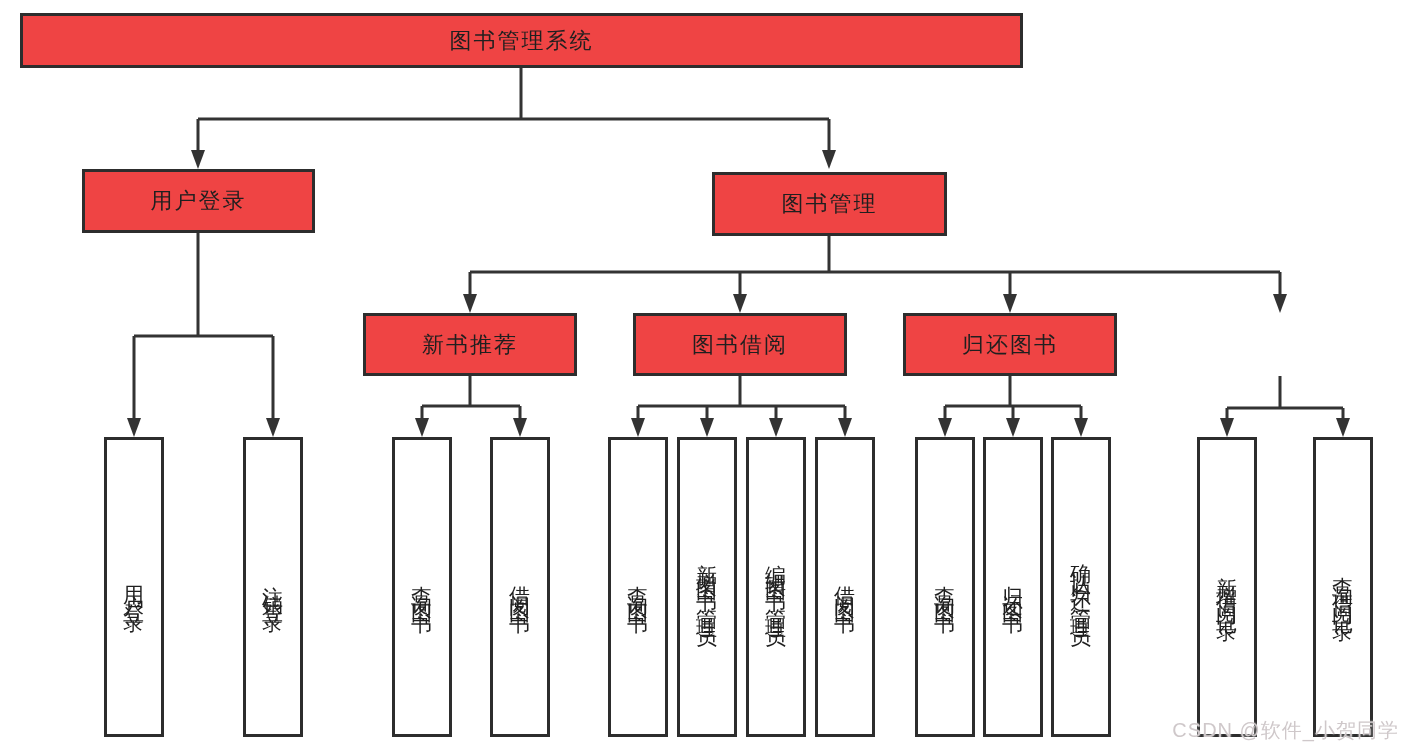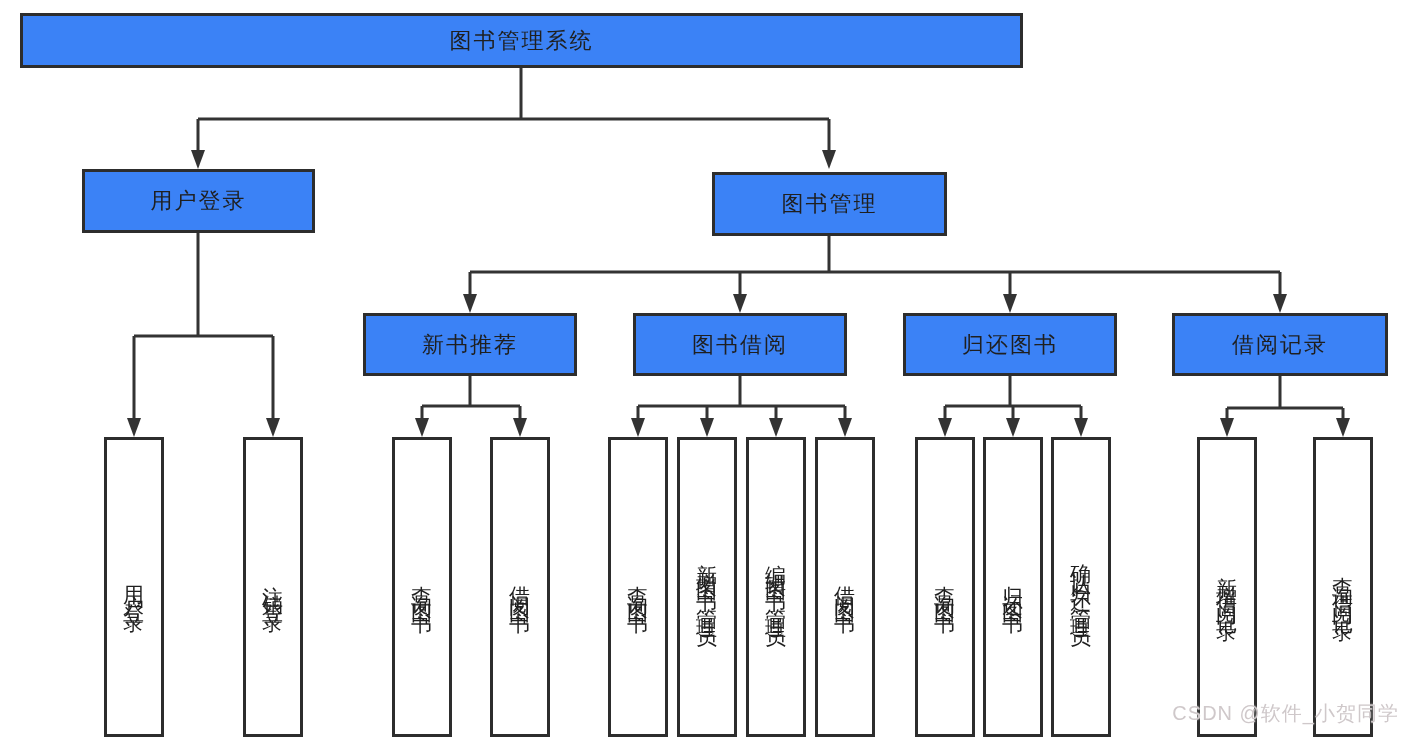--- a/index.html
+++ b/index.html
@@ -26,21 +26,21 @@
     pointer-events: none;
   }
   .wires .ln {
     fill: none;
     stroke: var(--line);
     stroke-width: 3;
   }
   .wires .ah { fill: var(--line); stroke: none; }
   .node {
     position: absolute;
-    background: #3b82f6;
+    background: #ef4444;
     border: 3px solid var(--border);
     display: flex;
     align-items: center;
     justify-content: center;
     color: var(--text);
     font-size: 22px;
     letter-spacing: 2px;
     z-index: 2;
   }
   .leaf {
@@ -60,21 +60,21 @@
     text-orientation: mixed;
     white-space: nowrap;
     font-size: 21px;
     letter-spacing: 9px;
     line-height: 1;
     color: var(--text);
   }
   .watermark {
     position: absolute;
     right: 6px;
-    bottom: 20px;
+    bottom: 3px;
     font-size: 20px;
     letter-spacing: 1px;
     color: var(--watermark);
     text-shadow: 0 0 2px #ffffff;
     z-index: 3;
   }
 </style>
 </head>
 <body>
 
@@ -136,23 +136,20 @@
 
   <div class="node" style="left:633px;top:313px;width:214px;height:63px">
     <span>图书借阅</span>
   </div>
   <div class="node" style="left:363px;top:313px;width:214px;height:63px">
     <span>新书推荐</span>
   </div>
   <div class="node" style="left:903px;top:313px;width:214px;height:63px">
     <span>归还图书</span>
   </div>
-  <div class="node" style="left:1172px;top:313px;width:216px;height:63px">
-    <span>借阅记录</span>
-  </div>
 
   <div class="leaf" style="left:104px">
     <span class="vtext">用户登录</span>
   </div>
   <div class="leaf" style="left:243px">
     <span class="vtext">注销登录</span>
   </div>
 
   <div class="leaf" style="left:392px">
     <span class="vtext">查询图书</span>

